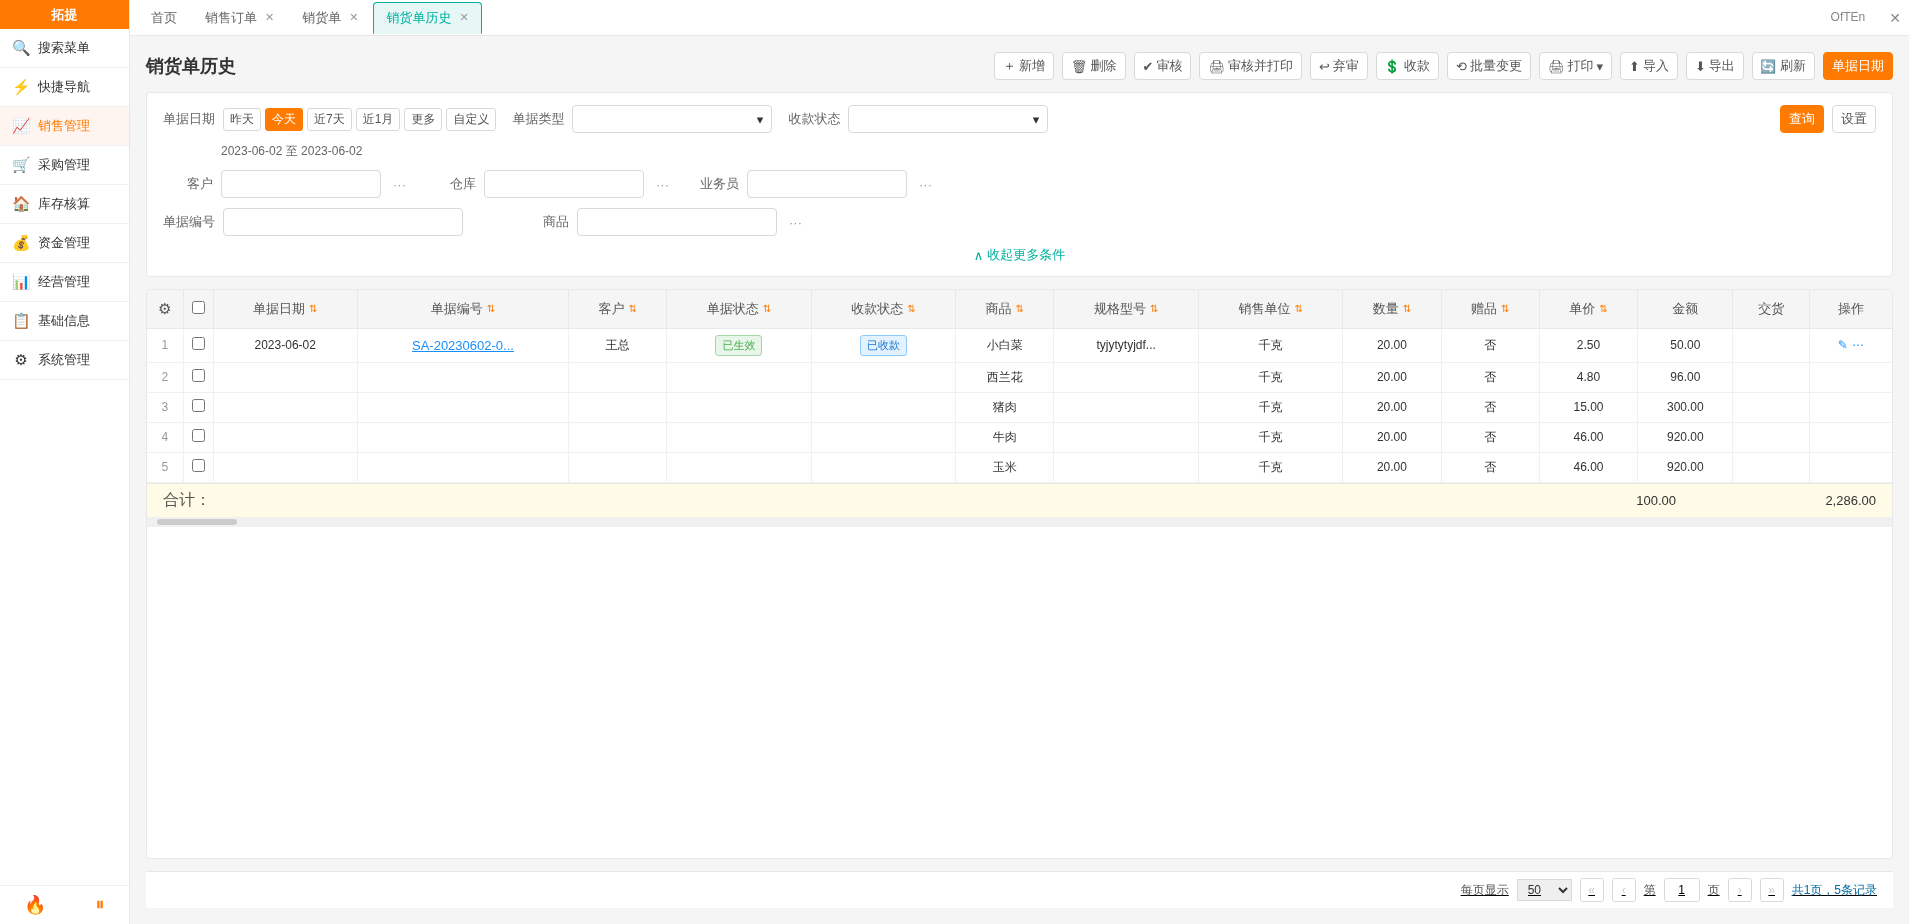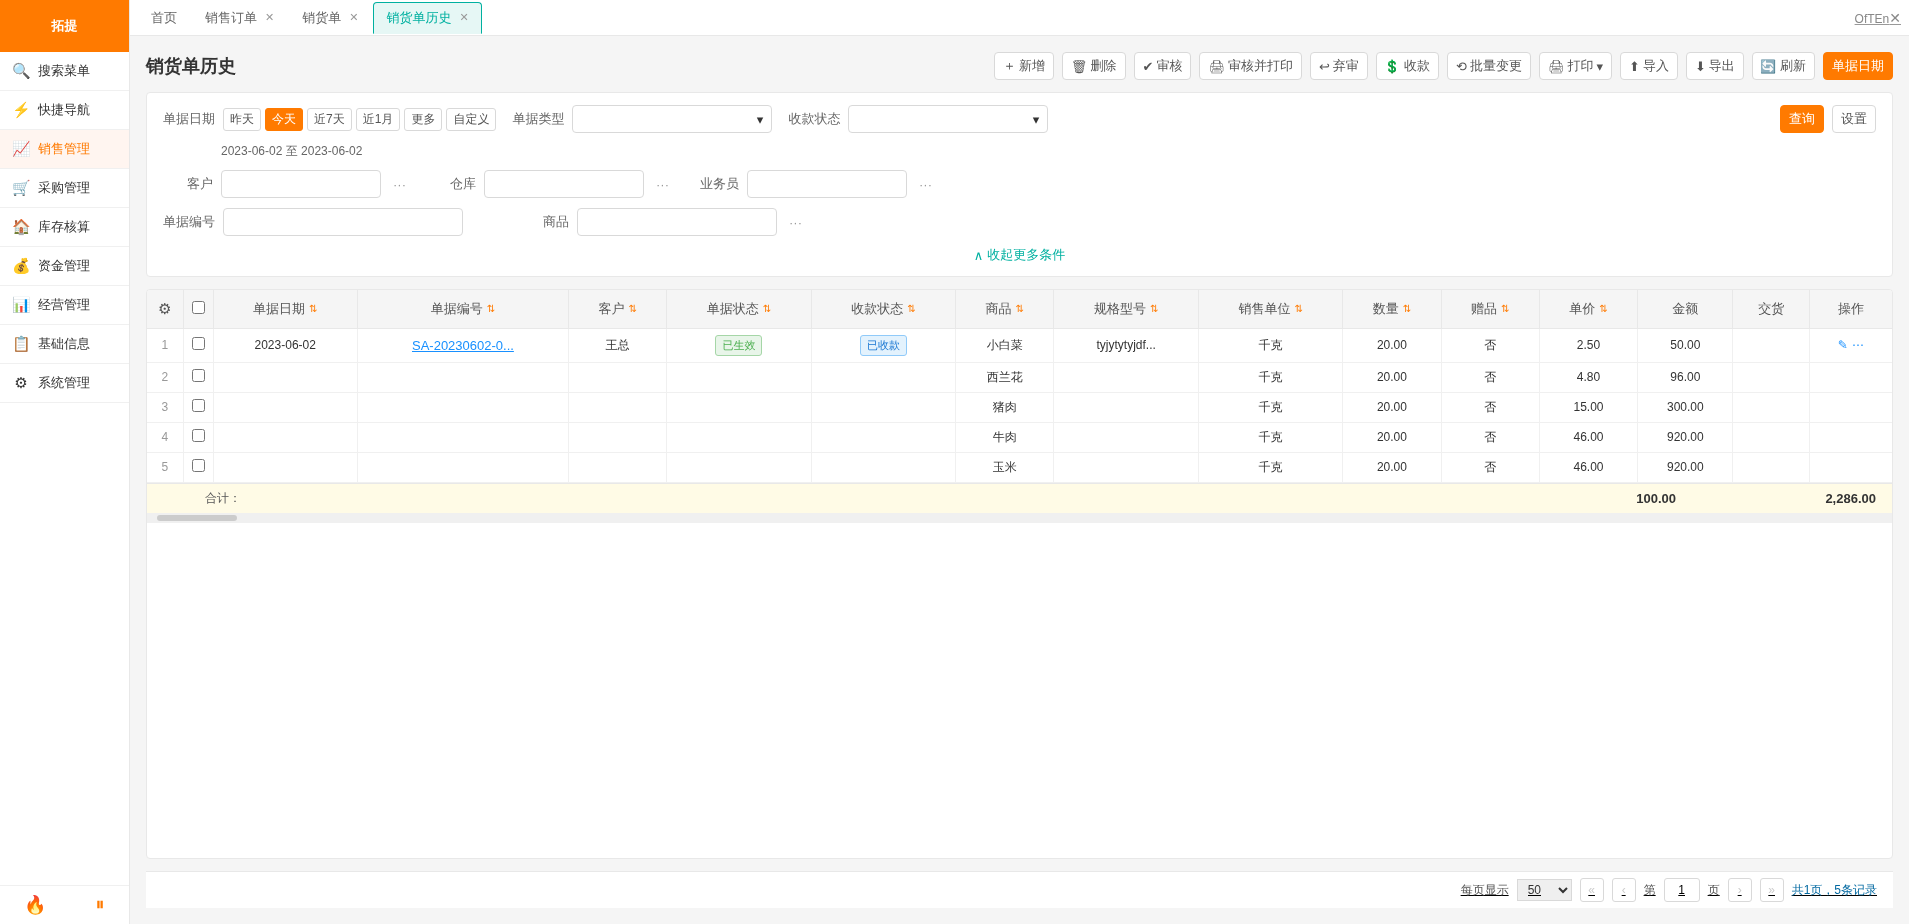--- a/index.html
+++ b/index.html
@@ -8,21 +8,21 @@
     
     .sidebar {
       width: 130px;
       background: #fff;
       border-right: 1px solid #e8e8e8;
       display: flex;
       flex-direction: column;
       flex-shrink: 0;
     }
     .sidebar-logo {
-      height: 52px;
+      height: 29px;
       background: #ff7a00;
       display: flex;
       align-items: center;
       justify-content: center;
       color: #fff;
       font-size: 12px;
       font-weight: bold;
     }
     .sidebar-item {
       display: flex;
@@ -83,24 +83,23 @@
     }
     .tab-close {
       font-size: 11px;
       color: #999;
       margin-left: 4px;
       cursor: pointer;
     }
     .tab-bar-right {
       margin-left: auto;
       display: flex;
-      align-items: flex-end;
-      gap: 0;
+      align-items: flex-start;
+      gap: 24px;
       color: #999;
-      text-decoration: underline;
     }
 
     
     .page-content {
       flex: 1;
       overflow: auto;
       padding: 16px;
       display: flex;
       flex-direction: column;
       gap: 12px;
@@ -271,23 +270,23 @@
     .link-text { color: #1890ff; cursor: pointer; text-decoration: underline; }
 
     
     .table-footer {
       background: #fffbe6;
       border-top: 1px solid #e8e8e8;
       padding: 6px 16px;
       display: flex;
       align-items: center;
     }
-    .footer-label { color: #555; font-size: 12px; margin-left: 42px; }
+    .footer-label { color: #555; font-size: 16px; }
     .footer-sum { margin-left: auto; display: flex; gap: 120px; }
-    .footer-val { font-size: 13px; color: #333; font-weight: bold; min-width: 80px; text-align: right; }
+    .footer-val { font-size: 13px; color: #333; font-weight: normal; min-width: 80px; text-align: right; }
 
     
     .pagination-bar {
       background: #fff;
       border-top: 1px solid #e8e8e8;
       padding: 6px 16px;
       display: flex;
       align-items: center;
       justify-content: flex-end;
       gap: 8px;

